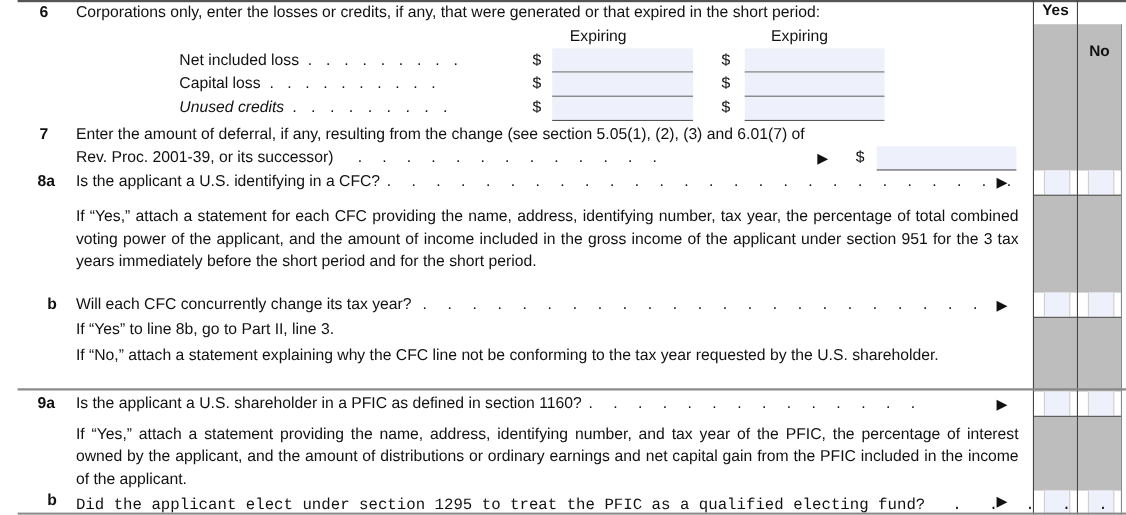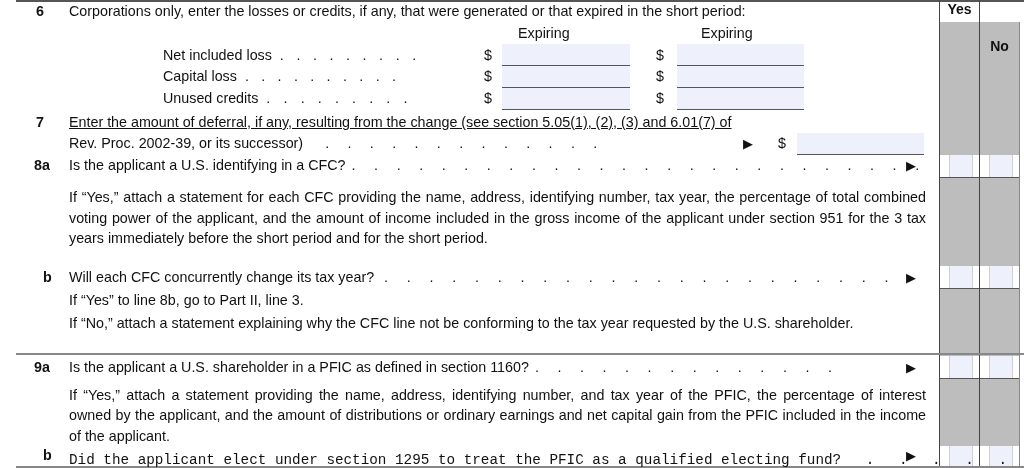--- a/index.html
+++ b/index.html
@@ -72,33 +72,33 @@
 
 <div class="abs" style="left:163px; top:68px;">
   <span>Capital loss</span>
   <span class="dots" style="margin-left:4px; letter-spacing:4.2px;">. . . . . . . . . .</span>
 </div>
 <div class="abs" style="left:484px; top:68px;">$</div>
 <div class="field" style="left:502px; top:66px; width:128px; height:21px;"></div>
 <div class="abs" style="left:656px; top:68px;">$</div>
 <div class="field" style="left:677px; top:66px; width:127px; height:21px;"></div>
 
-<div class="abs" style="left:163px; top:90px;">
+<div class="abs" style="left:163px; top:90px;font-style:italic;">
   <span>Unused credits</span>
   <span class="dots" style="margin-left:4px; letter-spacing:4.6px;">. . . . . . . . .</span>
 </div>
 <div class="abs" style="left:484px; top:90px;">$</div>
 <div class="field" style="left:502px; top:88px; width:128px; height:21px;"></div>
 <div class="abs" style="left:656px; top:90px;">$</div>
 <div class="field" style="left:677px; top:88px; width:127px; height:21px;"></div>
 
 <div class="abs num" style="left:36px; top:114px;">7</div>
-<div class="abs" style="left:69px; top:114px;text-decoration:underline;">Enter the amount of deferral, if any, resulting from the change (see section 5.05(1), (2), (3) and 6.01(7) of</div>
+<div class="abs" style="left:69px; top:114px;">Enter the amount of deferral, if any, resulting from the change (see section 5.05(1), (2), (3) and 6.01(7) of</div>
 <div class="abs" style="left:69px; top:135px;">
-  <span>Rev. Proc. 2002-39, or its successor)</span>
+  <span>Rev. Proc. 2001-39, or its successor)</span>
   <span class="dots" style="margin-left:18px; letter-spacing:7.2px;">. . . . . . . . . . . . .</span>
 </div>
 <div class="abs arrow" style="left:743px; top:135px;">▶</div>
 <div class="abs" style="left:778px; top:135px;">$</div>
 <div class="field" style="left:797px; top:133px; width:127px; height:21px;"></div>
 
 <div class="abs num" style="left:34px; top:157px;">8a</div>
 <div class="abs" style="left:69px; top:157px;">
   <span>Is the applicant a U.S. identifying in a CFC?</span>
   <span class="dots" style="margin-left:2px; letter-spacing:7.3px;">. . . . . . . . . . . . . . . . . . . . . . . . . .</span>

